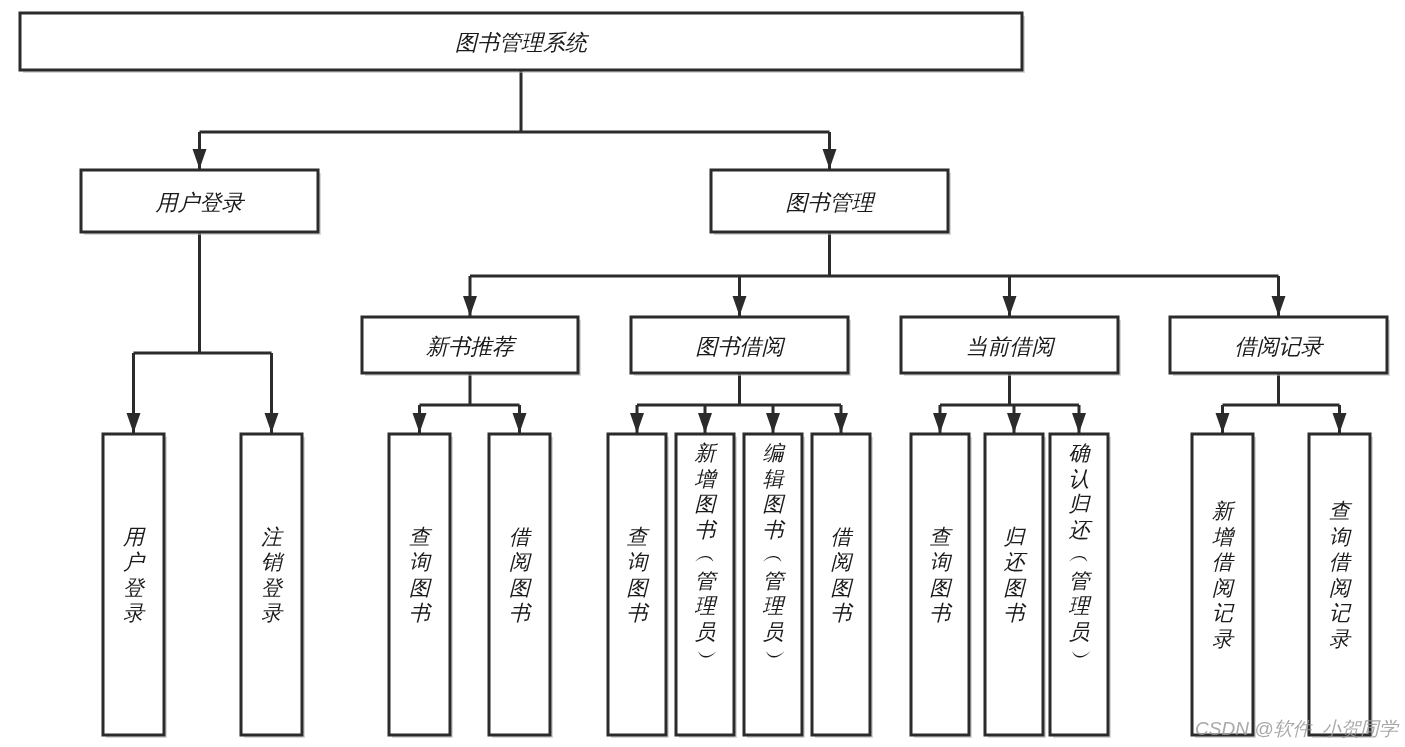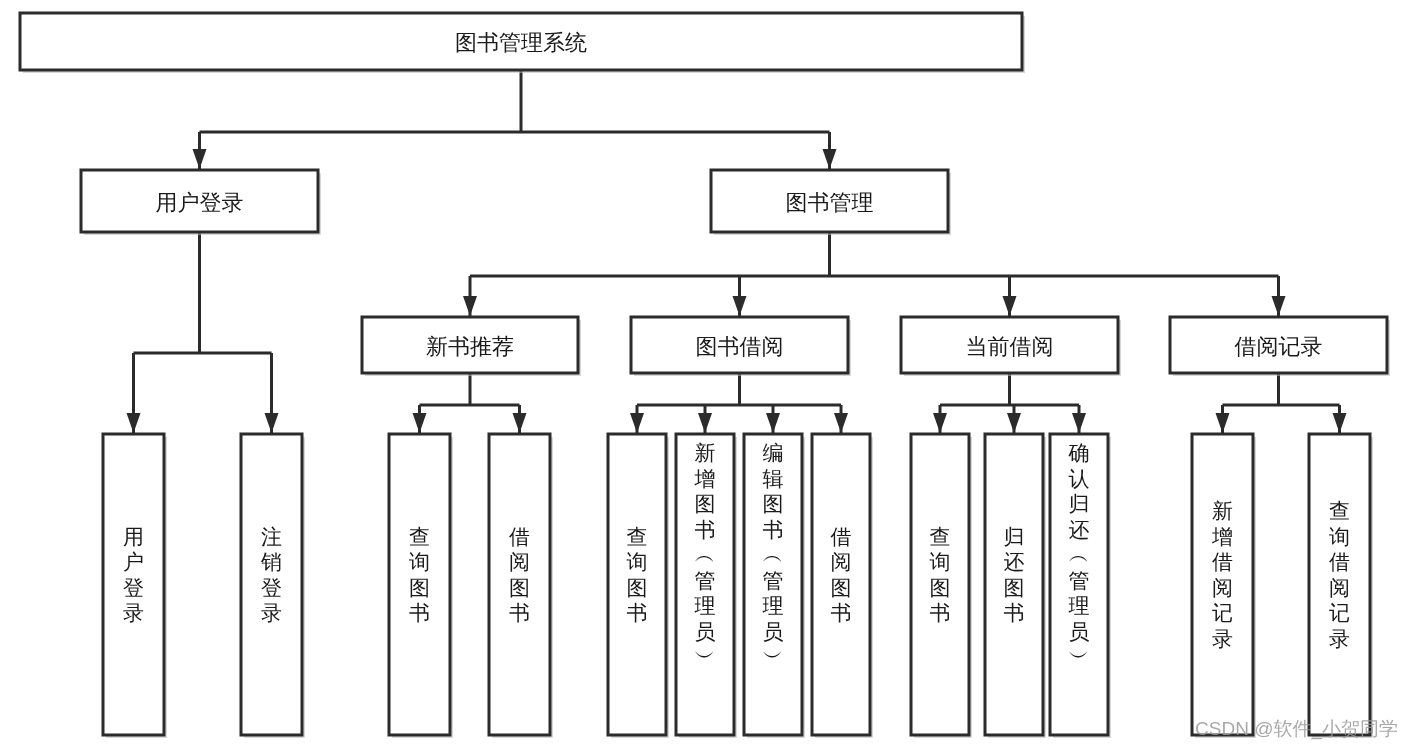--- a/index.html
+++ b/index.html
@@ -12,20 +12,21 @@
     height: 747px;
     font-family: "Liberation Sans", "DejaVu Sans", sans-serif;
     overflow: hidden;
     position: relative;
   }
   #diagram-root {
     position: absolute;
     left: 0; top: 0;
     width: 1405px;
     height: 747px;
+    font-style: italic;
   }
   svg.chart-svg {
     display: block;
     width: 1405px;
     height: 747px;
   }
   .node-box {
     fill: #ffffff;
     stroke: #2b2b2b;
     stroke-width: 3;

